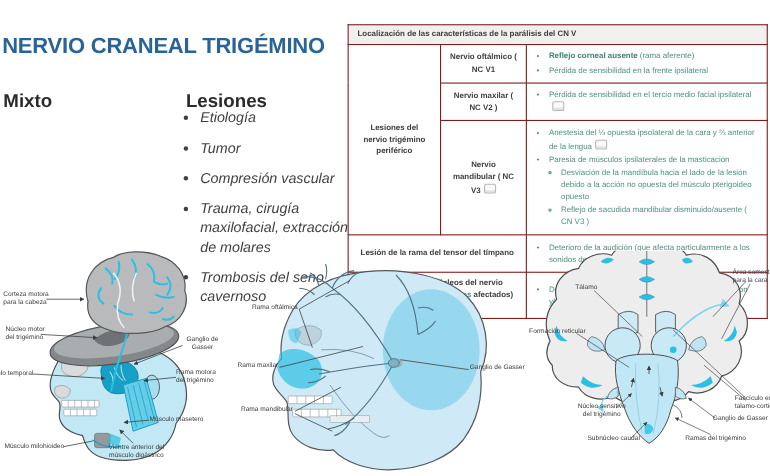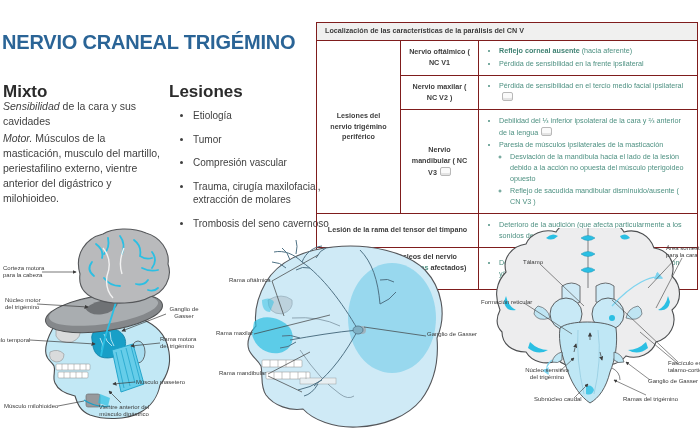--- a/index.html
+++ b/index.html
@@ -4,22 +4,22 @@
 <style>
   html,body{margin:0;padding:0;background:#fff;}
   #stage{position:relative;width:700px;height:433px;background:#fff;overflow:hidden;
          font-family:"Liberation Sans", sans-serif;color:#3f3f3f;}
   
   #page-title{position:absolute;left:2px;top:31px;font-size:20px;font-weight:bold;
               color:#2a6496;letter-spacing:-0.2px;}
   .h2{position:absolute;font-size:17px;font-weight:bold;color:#2b2b2b;}
   .para{position:absolute;font-size:10.5px;line-height:1.42;color:#3f3f3f;width:158px;}
   .ital{font-style:italic;}
-  #lesiones-list{position:absolute;left:170px;top:98px;width:148px;margin:11px;
-                 padding-left:12px;font-size:10px;color:#3f3f3f;line-height:1.35;}
+  #lesiones-list{position:absolute;left:170px;top:98px;width:148px;margin:0;
+                 padding-left:12px;font-size:13px;color:#3f3f3f;line-height:1.35;font-style:italic;}
   #lesiones-list li{margin-bottom:10px;}
   
   #cnv-table{position:absolute;left:316px;top:22px;width:381px;border-collapse:collapse;
              table-layout:fixed;font-size:7.2px;line-height:1.5;}
   #cnv-table th,#cnv-table td{border:1px solid #7f1d1d;padding:4px 8px;vertical-align:middle;}
   #cnv-table th{background:#f0f0ef;color:#3b3b3b;text-align:left;font-size:7.2px;
                 font-weight:bold;height:8px;padding:3px 8px;}
   .rowlabel{font-weight:bold;color:#3d3d3d;text-align:center;}
   ul.find{margin:0;padding-left:12px;color:#4e9182;list-style:disc;}
   ul.find li{margin:1.5px 0;}
@@ -34,22 +34,20 @@
   .center{text-align:center;} .nowrap{white-space:nowrap;}
 </style>
 </head>
 <body>
 
 <div id="stage">
 
   <div id="page-title">NERVIO CRANEAL TRIGÉMINO</div>
 
   <div class="h2" style="left:3px;top:82px;">Mixto</div>
-  <div class="para" style="left:3px;top:99px;"><span class="ital">Sensibilidad</span><span> de la cara y sus cavidades</span></div>
-  <div class="para" style="left:3px;top:131px;"><span class="ital">Motor.</span><span> Músculos de la masticación, musculo del martillo, periestafilino externo, vientre anterior del digástrico y milohioideo.</span></div>
 
   <div class="h2" style="left:169px;top:82px;">Lesiones</div>
   <ul id="lesiones-list">
     <li>Etiología</li>
     <li>Tumor</li>
     <li>Compresión vascular</li>
     <li>Trauma, cirugía maxilofacial, extracción de molares</li>
     <li>Trombosis del seno cavernoso</li>
   </ul>
 
@@ -61,38 +59,38 @@
       </colgroup>
     <tbody>
         <tr>
           <th colspan="3">Localización de las características de la parálisis del CN V</th>
         </tr>
     <tr style="height:31px;">
       <td class="rowlabel" rowspan="3">Lesiones del nervio trigémino periférico</td>
       <td class="rowlabel">Nervio oftálmico ( NC V1</td>
       <td>
         <ul class="find">
-          <li><span class="b">Reflejo corneal ausente</span><span> (hacia aferente)</span></li>
+          <li><span class="b">Reflejo corneal ausente</span><span> (rama aferente)</span></li>
           <li>Pérdida de sensibilidad en la frente ipsilateral</li>
         </ul>
       </td>
     </tr>
     <tr style="height:24px;">
       <td class="rowlabel">Nervio maxilar ( NC V2 )</td>
       <td>
         <ul class="find">
           <li><span>Pérdida de sensibilidad en el tercio medio facial ipsilateral</span><span class="fc"></span></li>
         </ul>
       </td>
     </tr>
     <tr style="height:74px;">
       <td class="rowlabel"><span>Nervio mandibular ( NC V3</span><span class="fc"></span></td>
       <td>
         <ul class="find">
-          <li><span>Debilidad del ⅓ inferior ipsolateral de la cara y ⅔ anterior de la lengua</span><span class="fc"></span></li>
+          <li><span>Anestesia del ⅓ opuesta ipsolateral de la cara y ⅔ anterior de la lengua</span><span class="fc"></span></li>
           <li><span>Paresia de músculos ipsilaterales de la masticación</span>
             <ul>
               <li>Desviación de la mandíbula hacia el lado de la lesión debido a la acción no opuesta del músculo pterigoideo opuesto</li>
               <li>Reflejo de sacudida mandibular disminuido/ausente ( CN V3 )</li>
             </ul>
           </li>
         </ul>
       </td>
     </tr>
     <tr style="height:30px;">

